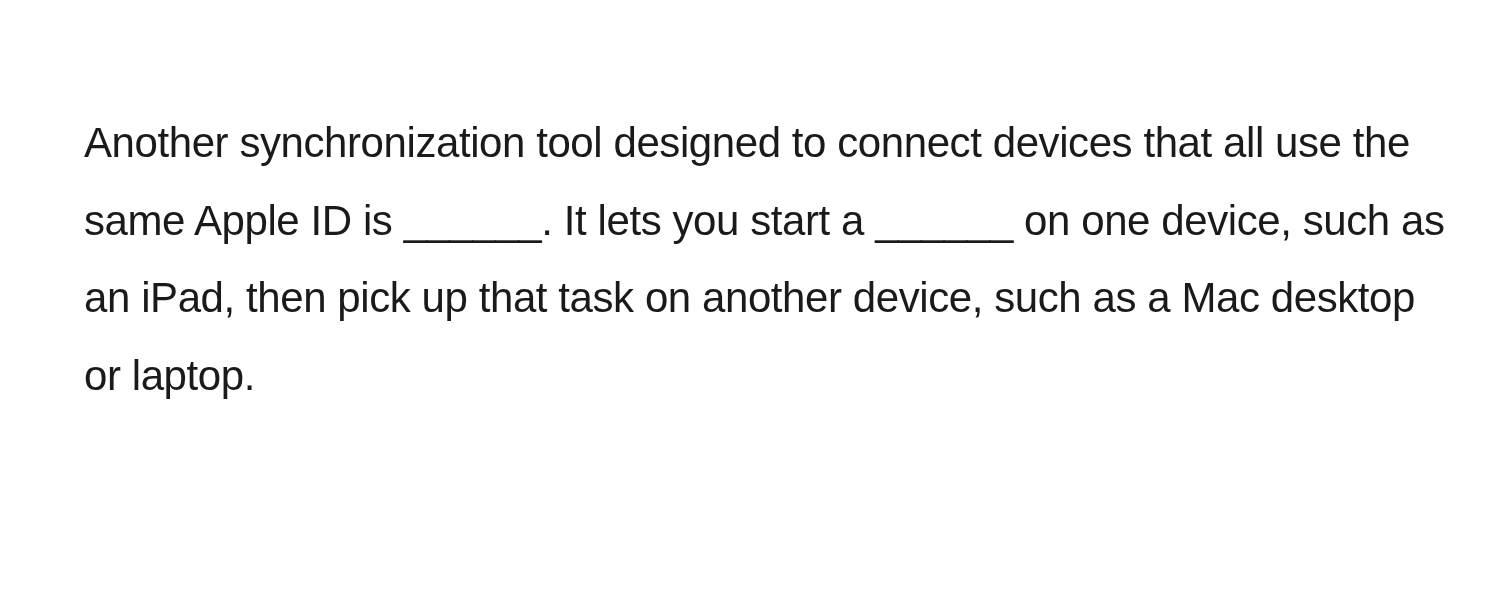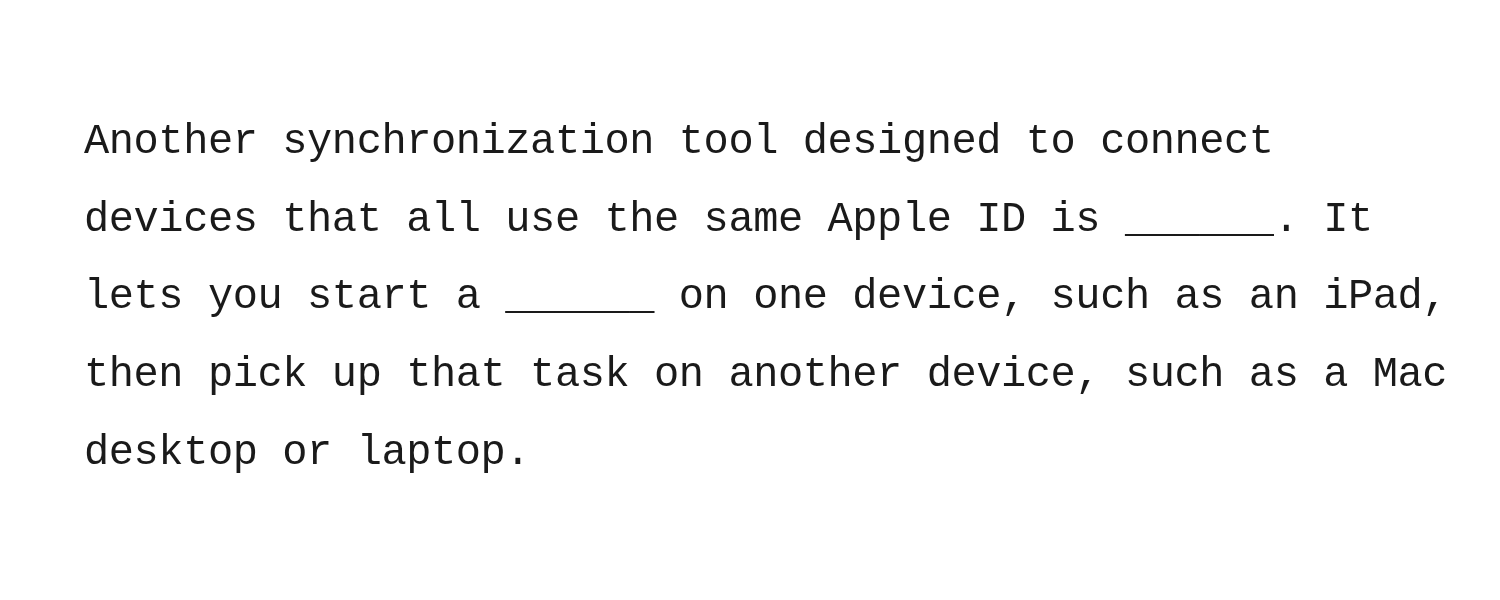--- a/index.html
+++ b/index.html
@@ -1,19 +1,18 @@
 <!DOCTYPE html>
 <html><head>
   <meta charset="utf-8">
   <style>
     * {
       margin: 8px;
       padding: 0;
       box-sizing: border-box;
-      font-family: Liberation Mono, monospace;
     }
     body {
       width: 1500px;
       height: 600px;
       background: #ffffff;
       font-family: -apple-system, BlinkMacSystemFont, "Segoe UI", Helvetica, Arial, sans-serif;
       padding: 80px 60px 60px 60px;
       display: flex;
       align-items: flex-start;
     }

